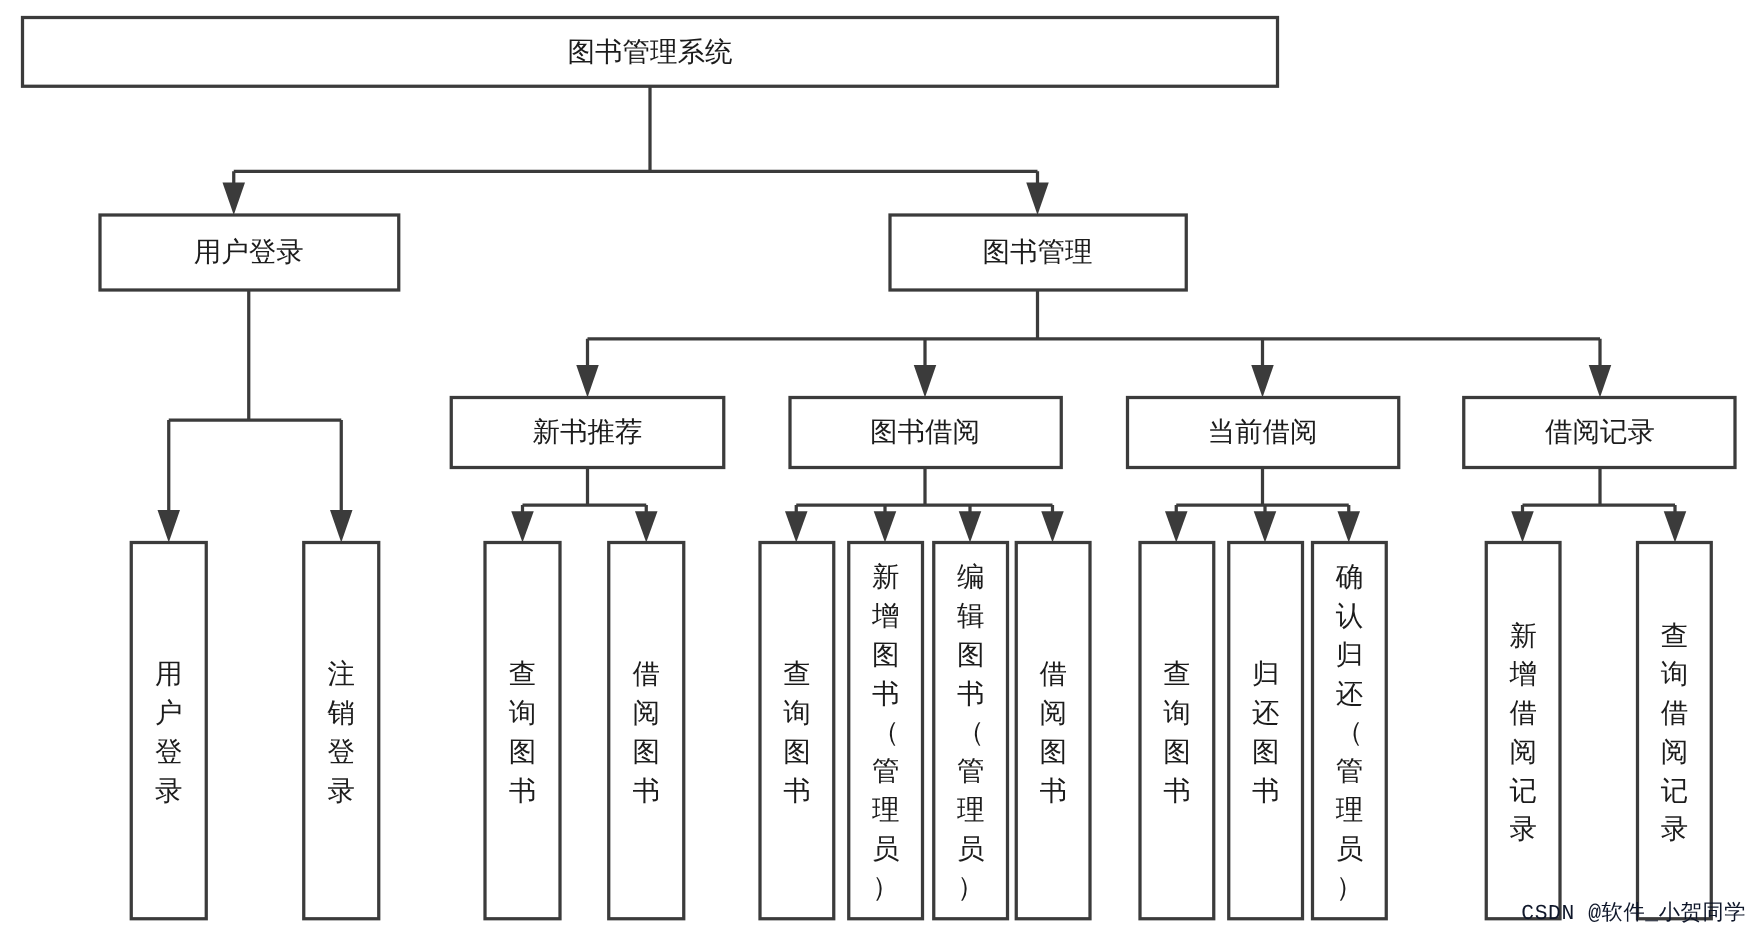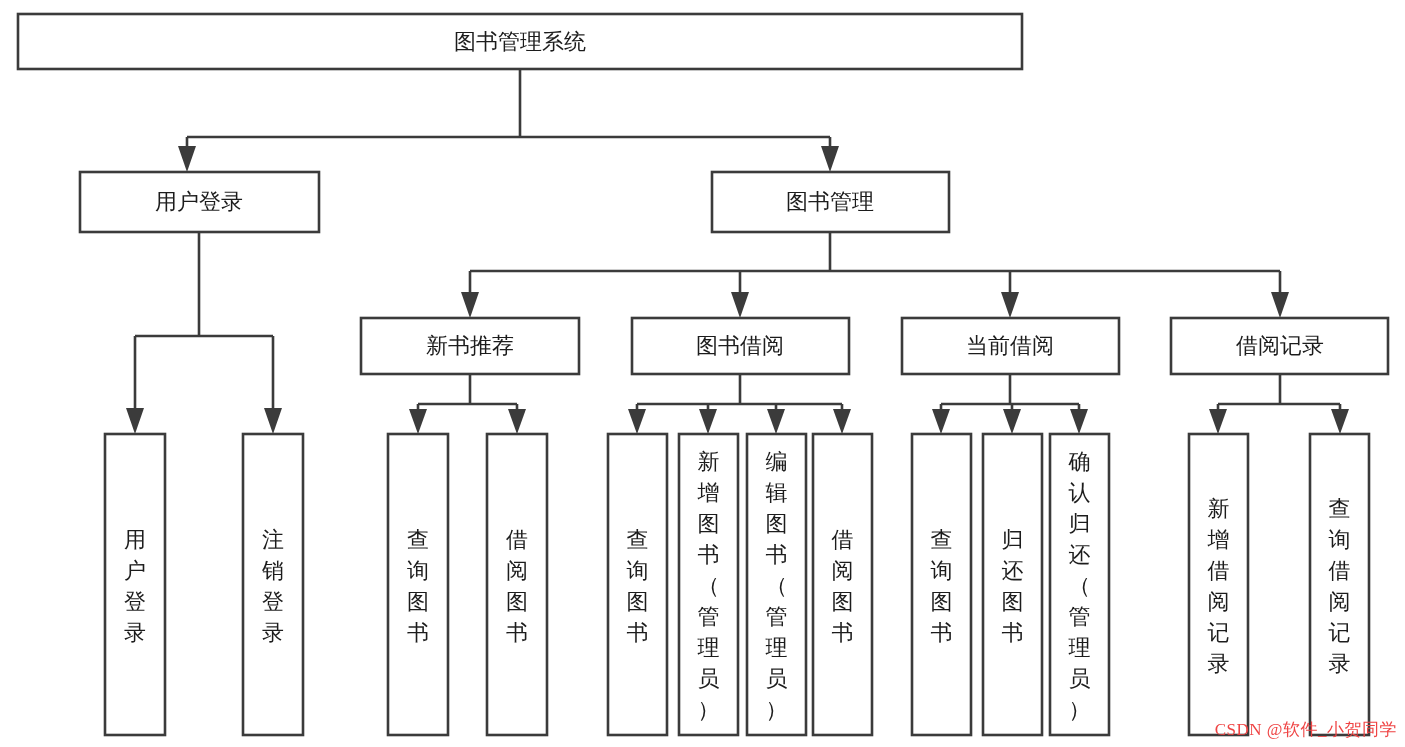--- a/index.html
+++ b/index.html
@@ -43,23 +43,23 @@
     fill: none;
   }
   .arrow-head {
     fill: #3b3b3b;
     stroke: none;
   }
   .watermark {
     position: absolute;
     right: 8px;
     bottom: 6px;
-    font-family: Liberation Serif, serif;
+    font-family: Liberation Mono, monospace;
     font-size: 17px;
-    color: #ef4444;
+    color: #0f172a;
     letter-spacing: 0.5px;
     white-space: nowrap;
     pointer-events: none;
   }
 </style>
 </head>
 <body>
 
 <svg id="diagram" viewBox="0 0 1405 747">
 

